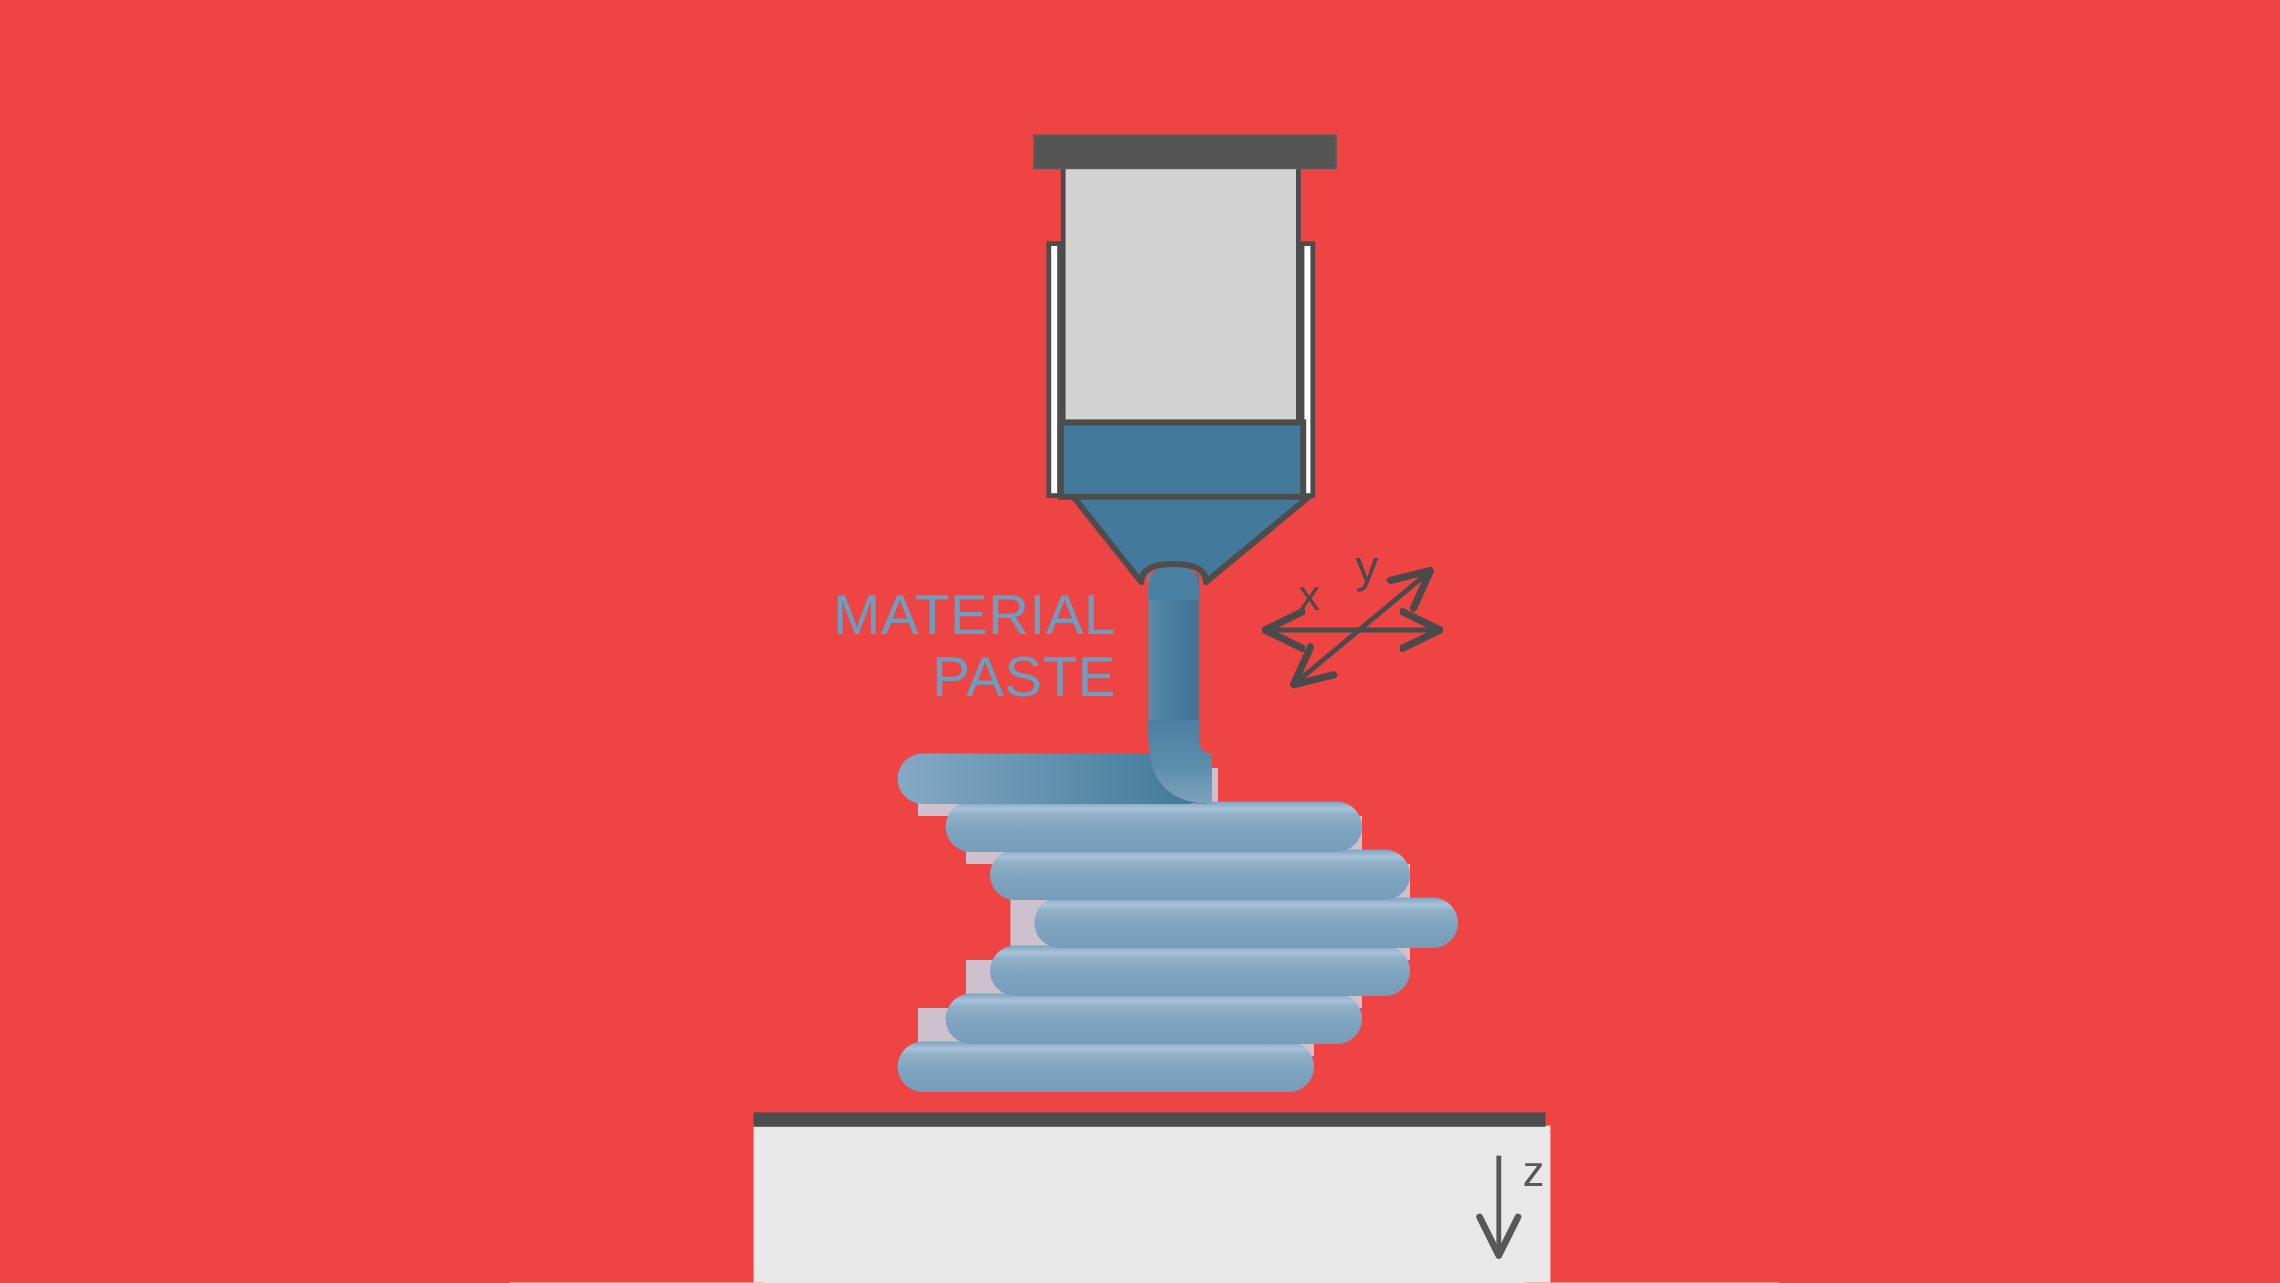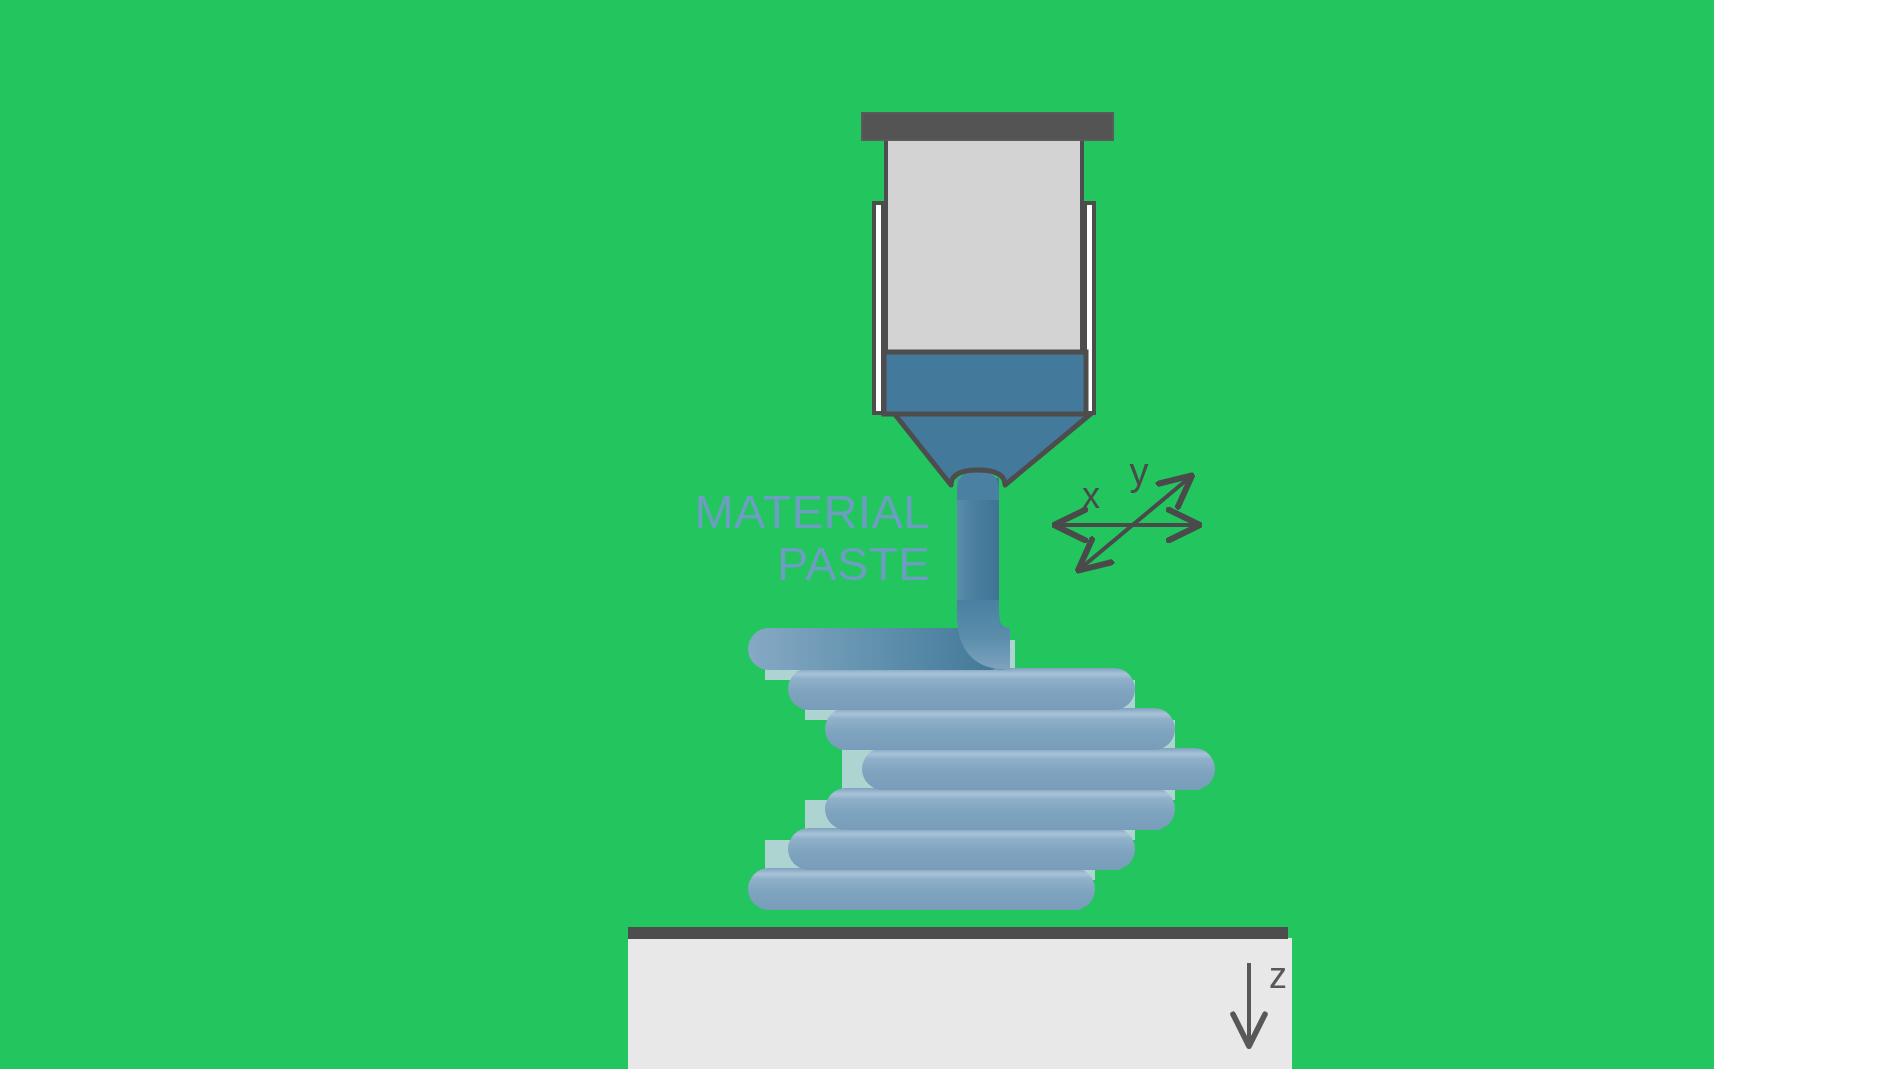--- a/index.html
+++ b/index.html
@@ -5,23 +5,23 @@
   html, body {
     margin: 0;
     padding: 0;
     background: #ffffff;
   }
   body {
     font-family: "Liberation Sans", sans-serif;
   }
   #stage {
     position: relative;
-    width: 1714px;
+    width: 1900px;
     height: 1069px;
-    background: #22c55e;
+    background: #ef4444;
     overflow: hidden;
   }
   #figure {
     position: absolute;
     left: 0;
     top: 0;
     width: 1900px;
     height: 1069px;
   }
   .label-text {

